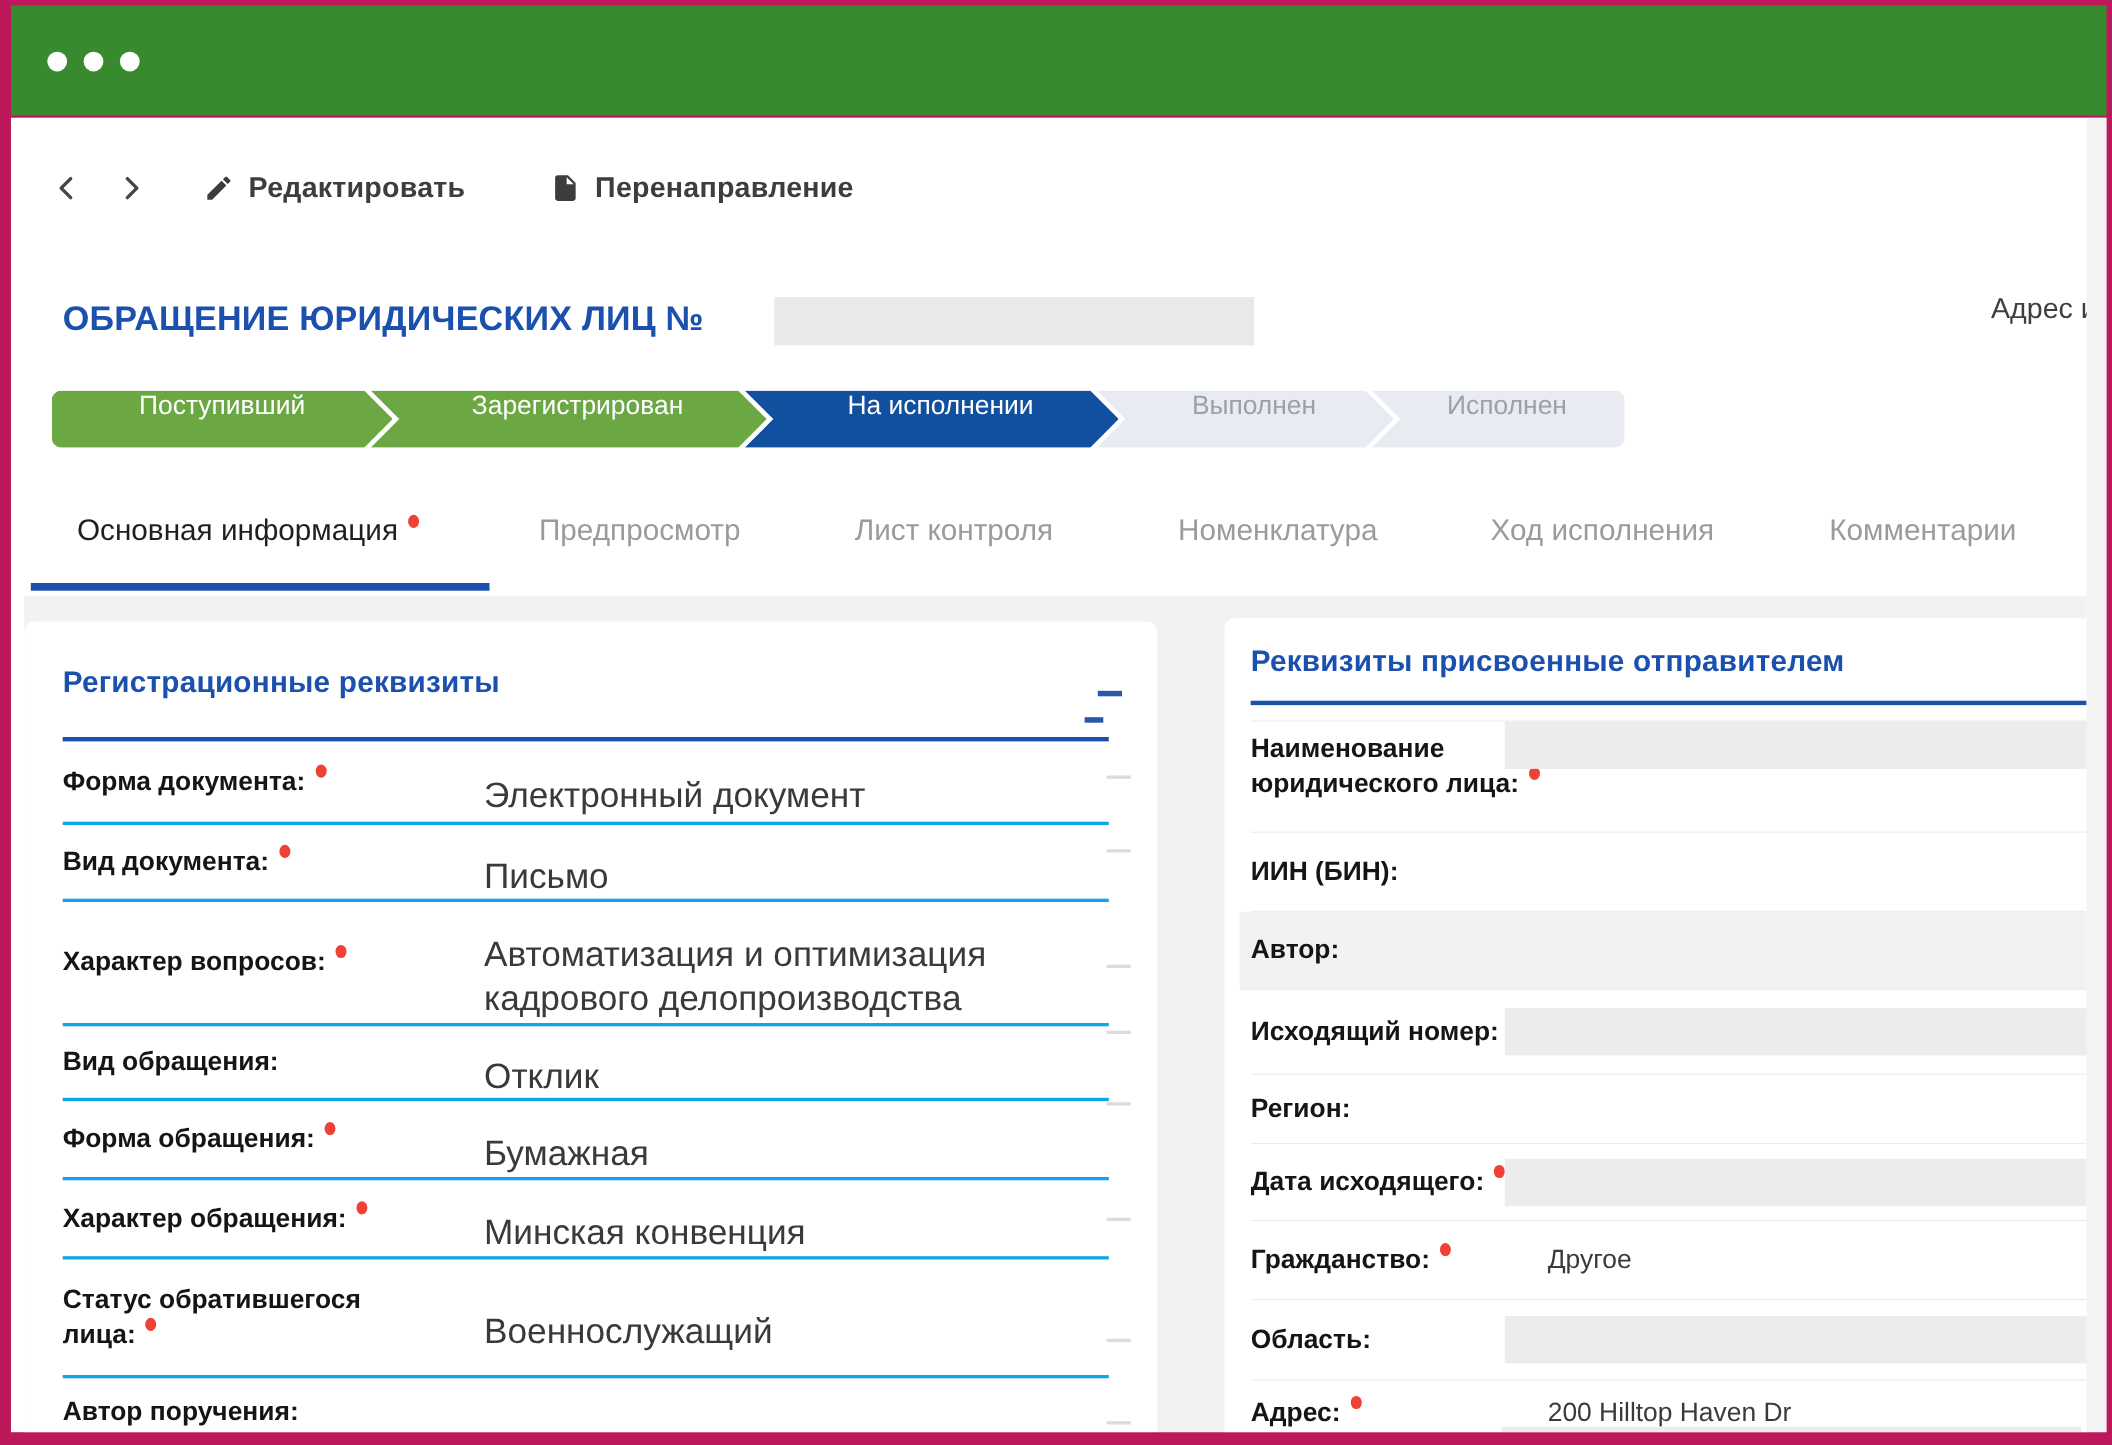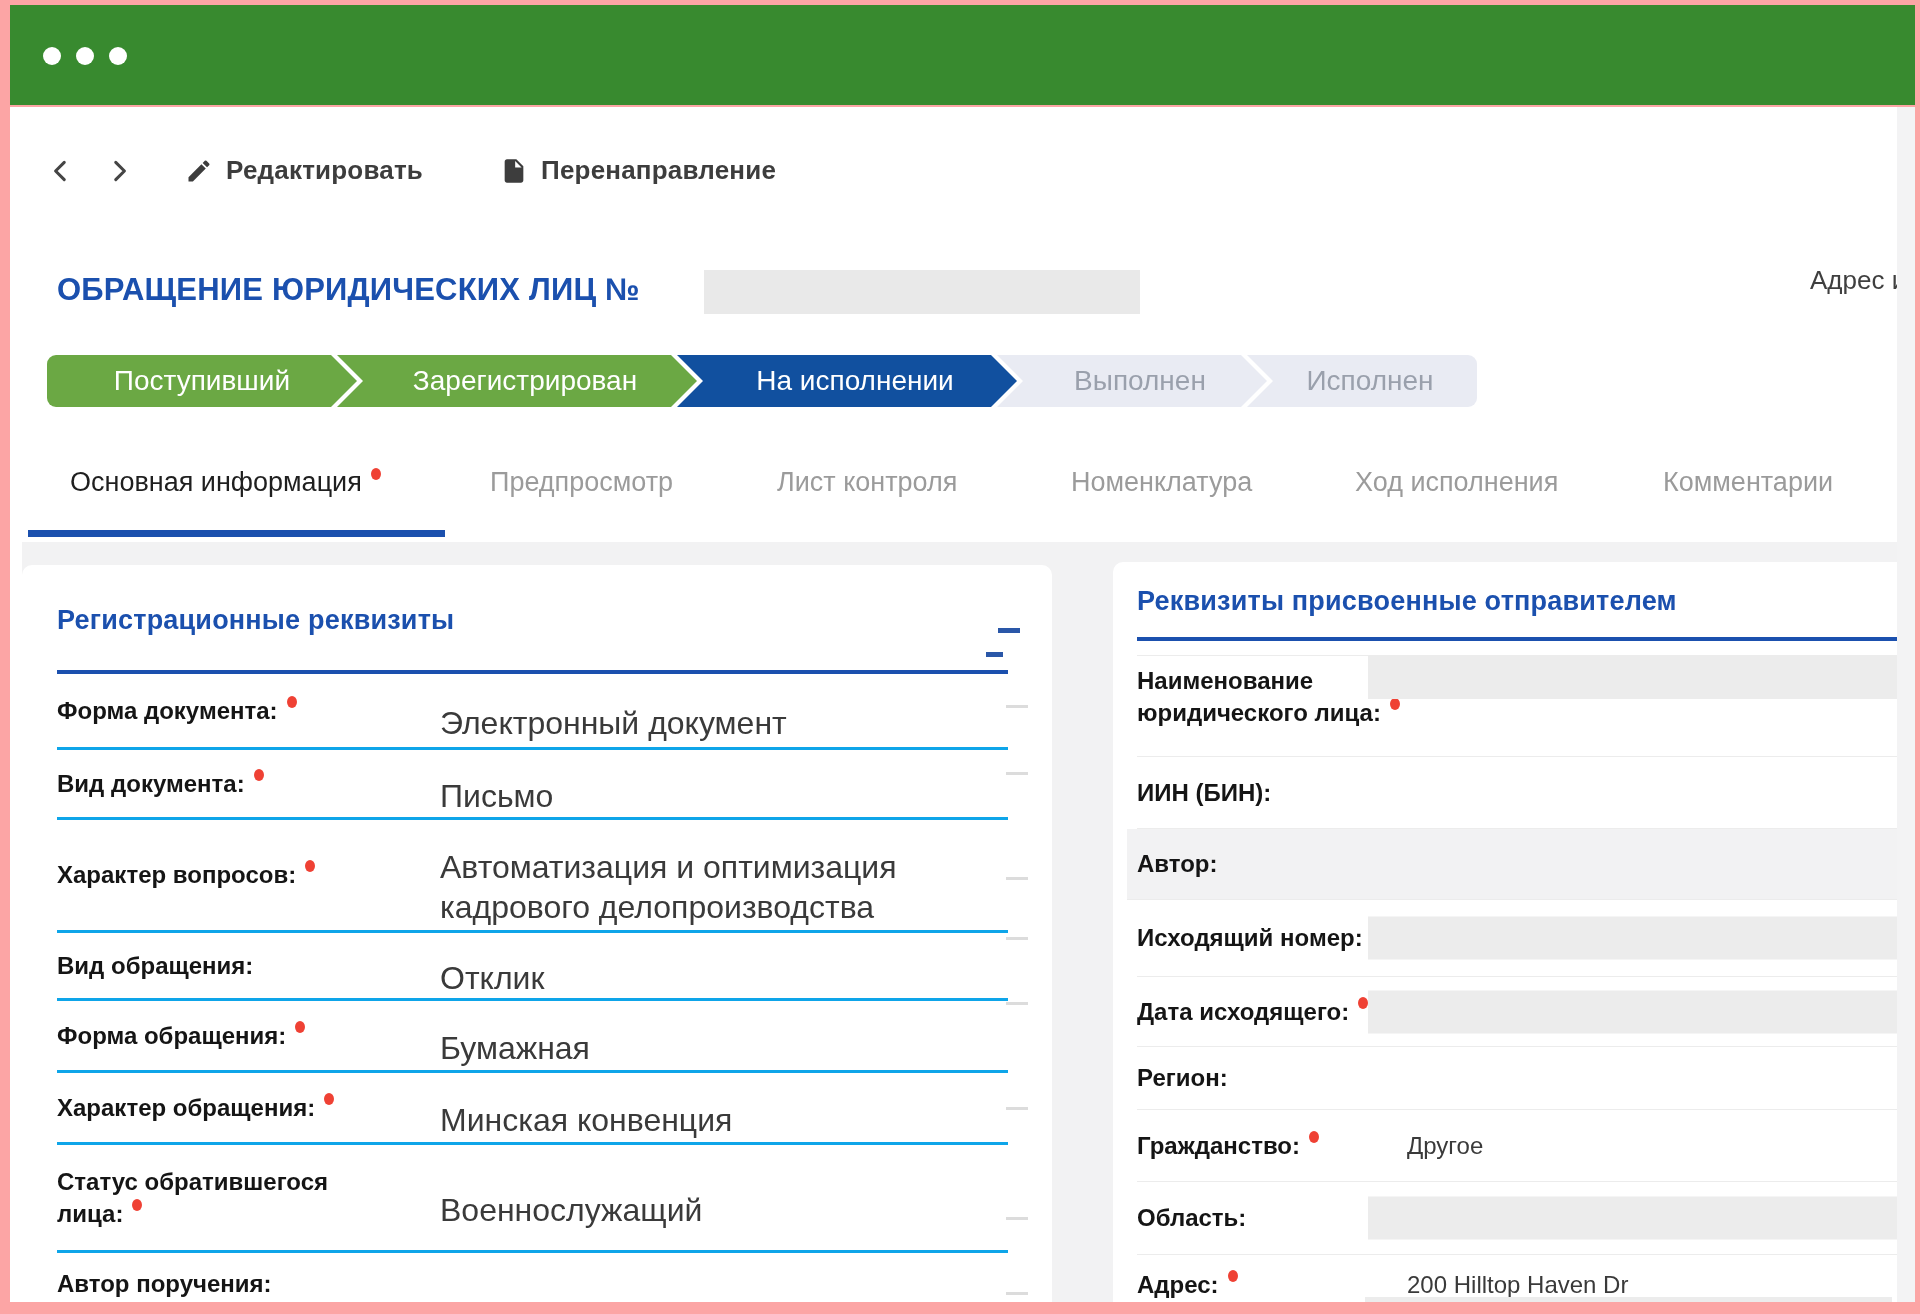--- a/index.html
+++ b/index.html
@@ -1,17 +1,17 @@
 <!DOCTYPE html>
 <html><head>
 <meta charset="utf-8">
 <style>
   * { margin:0; padding:0; box-sizing:border-box; }
   body { font-family:"Liberation Sans","DejaVu Sans",sans-serif; background:#262626; }
-  .frame { position:relative; width:1920px; height:1314px; background:#fca5a5; overflow:hidden; }
+  .frame { position:relative; width:1920px; height:1314px; background:#be185d; overflow:hidden; }
 
   
   .titlebar { position:absolute; left:10px; top:5px; width:1905px; height:100px; background:#388a2f; }
   .dot { position:absolute; top:42px; width:18px; height:18px; border-radius:50%; background:#ffffff; }
 
   
   .window { position:absolute; left:10px; top:107px; width:1905px; height:1195px; background:#ffffff; overflow:hidden; }
 
   
   .scroll-strip { position:absolute; right:0; top:0; width:18px; height:100%; background:#f3f3f4; z-index:6; }
@@ -24,22 +24,22 @@
   .tool-btn svg { width:28px; height:28px; fill:#3d3d3d; }
   .tool-btn .tlabel { font-size:26px; font-weight:700; color:#3d3d3d; letter-spacing:.2px; }
 
   
   .doc-title { position:absolute; left:47px; top:165px; font-size:31px; font-weight:700; color:#1b50ae; letter-spacing:.2px; }
   .title-redact { position:absolute; left:694px; top:163px; width:436px; height:44px; background:#e9e9e9; }
   .deadline { position:absolute; left:1800px; top:158px; font-size:26px; color:#3f3f3f; white-space:nowrap; z-index:2; }
 
   
   .steps { position:absolute; left:0; top:248px; height:52px; width:100%; }
-  .step { position:absolute; top:0; height:52px; display:flex; align-items:center; justify-content:center;
-          font-size:28px; font-weight:500; }
+  .step { position:absolute; top:0; height:52px; display:flex; justify-content:center;
+          font-size:24px; font-weight:500; }
   .step.tip   { clip-path:polygon(0 0, calc(100% - 26px) 0, 100% 50%, calc(100% - 26px) 100%, 0 100%); }
   .step.notch-tip { clip-path:polygon(0 0, calc(100% - 26px) 0, 100% 50%, calc(100% - 26px) 100%, 0 100%, 26px 50%); padding-left:16px; }
   .step.notch { clip-path:polygon(0 0, 100% 0, 100% 100%, 0 100%, 26px 50%); padding-left:16px; }
   .step.done    { background:#6ba844; color:#ffffff; }
   .step.current { background:#11509f; color:#ffffff; }
   .step.pending { background:#e9ebf3; color:#9aa0ac; }
   .step.first { border-radius:9px 0 0 9px; }
   .step.last  { border-radius:0 9px 9px 0; }
 
   
@@ -209,26 +209,26 @@
       <div class="rrow" style="min-height:72px">
         <div class="lbl"><span>ИИН (БИН):</span></div>
       </div>
       <div class="rrow shaded" style="min-height:71px">
         <div class="lbl"><span>Автор:</span></div>
       </div>
       <div class="rrow" style="min-height:77px">
         <div class="lbl"><span>Исходящий номер:</span><span class="req"></span></div>
         <div class="rval-redact"></div>
       </div>
+      <div class="rrow" style="min-height:63px">
+        <div class="lbl"><span>Регион:</span></div>
+      </div>
       <div class="rrow" style="min-height:70px">
         <div class="lbl"><span>Дата исходящего:</span><span class="req"></span></div>
         <div class="rval-redact"></div>
-      </div>
-      <div class="rrow" style="min-height:63px">
-        <div class="lbl"><span>Регион:</span></div>
       </div>
       <div class="rrow" style="min-height:72px">
         <div class="lbl"><span>Гражданство:</span><span class="req"></span></div>
         <div class="rval-text">Другое</div>
       </div>
       <div class="rrow" style="min-height:73px">
         <div class="lbl"><span>Область:</span></div>
         <div class="rval-redact"></div>
       </div>
       <div class="rrow" style="min-height:60px">

